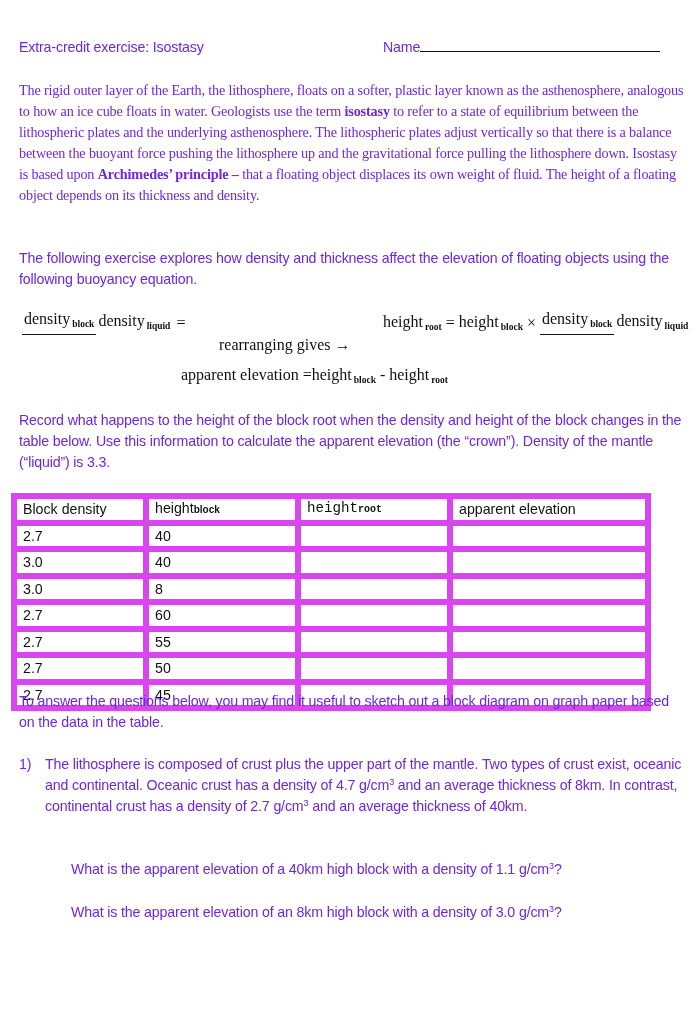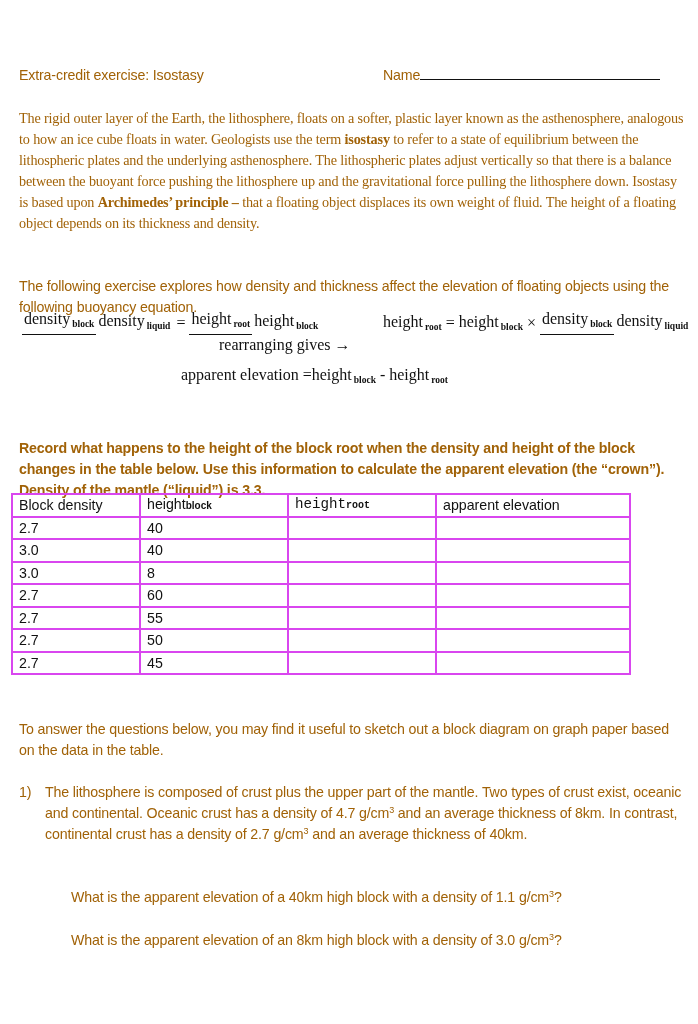--- a/index.html
+++ b/index.html
@@ -1,32 +1,32 @@
 <!DOCTYPE html>
 <html><head>
 <meta charset="utf-8">
 <style>
   html, body { margin:0; padding:0; background:#ffffff; }
   body { width:698px; height:1024px; position:relative; overflow:hidden; color:#111; }
   .abs { position:absolute; }
-  .txt { font-family: "Liberation Sans", sans-serif; font-size:14.2px; line-height:20.9px; letter-spacing:-0.15px; color:#a16207;margin-top:28px; }
+  .txt { font-family: "Liberation Sans", sans-serif; font-size:14.2px; line-height:20.9px; letter-spacing:-0.15px; color:#6d28d9; }
   .header-title { left:19px; top:37px; }
   .header-name { left:383px; top:37px; }
   .name-line { display:inline-block; width:240px; border-bottom:1px solid #111; height:14px; vertical-align:baseline; }
   .para { left:19px; width:665px; }
   b { font-weight:bold; }
   
   .eq { font-family: "Liberation Serif", serif; font-size:16px; color:#111; }
   .frac { display:inline-flex; flex-direction:row; align-items:center; vertical-align:middle; }
   .frac .num { border-bottom:1px solid #111; padding:0 2px 1px 2px; line-height:18px; }
   .frac .den { padding:1px 2px 0 2px; line-height:18px;text-align:center; }
   .sub { font-size:9.5px; font-weight:bold; vertical-align:-3px; margin-left:2px; }
   
   table.data { position:absolute; left:11px; top:493px; border-collapse:collapse; font-family:"Liberation Sans", sans-serif; font-size:14.2px; color:#111; }
-  table.data td, table.data th { border:2px solid #d946ef; height:20.5px; padding:0 0 0 6px; text-align:left; font-weight:normal; vertical-align:middle; line-height:18px; }
+  table.data td, table.data th { border:6px solid #d946ef; height:20.5px; padding:0 0 0 6px; text-align:left; font-weight:normal; vertical-align:middle; line-height:18px; }
   table.data .c1 { width:120px; }
   table.data .c2 { width:140px; }
   table.data .c3 { width:140px;font-family:Liberation Mono, monospace; }
   table.data .c4 { width:186px; }
   .hsub { font-size:10px; font-weight:bold; }
   .qnum { left:19px; }
   .qbody { left:45px; width:640px; }
   sup { font-size:9px; vertical-align:5px; line-height:0; }
 </style>
 </head>
@@ -42,24 +42,20 @@
 </div>
 
 <div class="abs txt para" style="top:248px;">The following exercise explores how density and thickness affect the elevation of floating objects using the following buoyancy equation.</div>
 
 <div class="abs eq" style="left:22px; top:310px;">
   <span class="frac">
     <span class="num"><span>density</span><span class="sub">block</span></span>
     <span class="den"><span>density</span><span class="sub">liquid</span></span>
   </span>
   <span style="vertical-align:middle;">=</span>
-  <span class="frac">
-    <span class="num"><span>height</span><span class="sub">root</span></span>
-    <span class="den"><span>height</span><span class="sub">block</span></span>
-  </span>
 </div>
 
 <div class="abs eq" style="left:219px; top:336px;">rearranging gives →</div>
 
 <div class="abs eq" style="left:383px; top:310px;">
   <span style="vertical-align:middle;"><span>height</span><span class="sub">root</span></span>
   <span style="vertical-align:middle;">=</span>
   <span style="vertical-align:middle;"><span>height</span><span class="sub">block</span></span>
   <span style="vertical-align:middle;">×</span>
   <span class="frac">
@@ -68,21 +64,21 @@
   </span>
 </div>
 
 <div class="abs eq" style="left:181px; top:366px;font-family:Liberation Serif, serif;">
   <span>apparent elevation</span>
   <span>=</span><span>height</span><span class="sub">block</span>
   <span>-</span>
   <span>height</span><span class="sub">root</span>
 </div>
 
-<div class="abs txt para" style="top:410px;font-weight:bold;">Record what happens to the height of the block root when the density and height of the block changes in the table below. Use this information to calculate the apparent elevation (the “crown”). Density of the mantle (“liquid”) is 3.3.</div>
+<div class="abs txt para" style="top:410px;">Record what happens to the height of the block root when the density and height of the block changes in the table below. Use this information to calculate the apparent elevation (the “crown”). Density of the mantle (“liquid”) is 3.3.</div>
 
 <table class="data">
   <tbody>
       <tr>
     <th class="c1">Block density</th>
     <th class="c2"><span>height</span><span class="hsub">block</span></th>
     <th class="c3"><span>height</span><span class="hsub">root</span></th>
     <th class="c4">apparent elevation</th>
   </tr>
   <tr>

